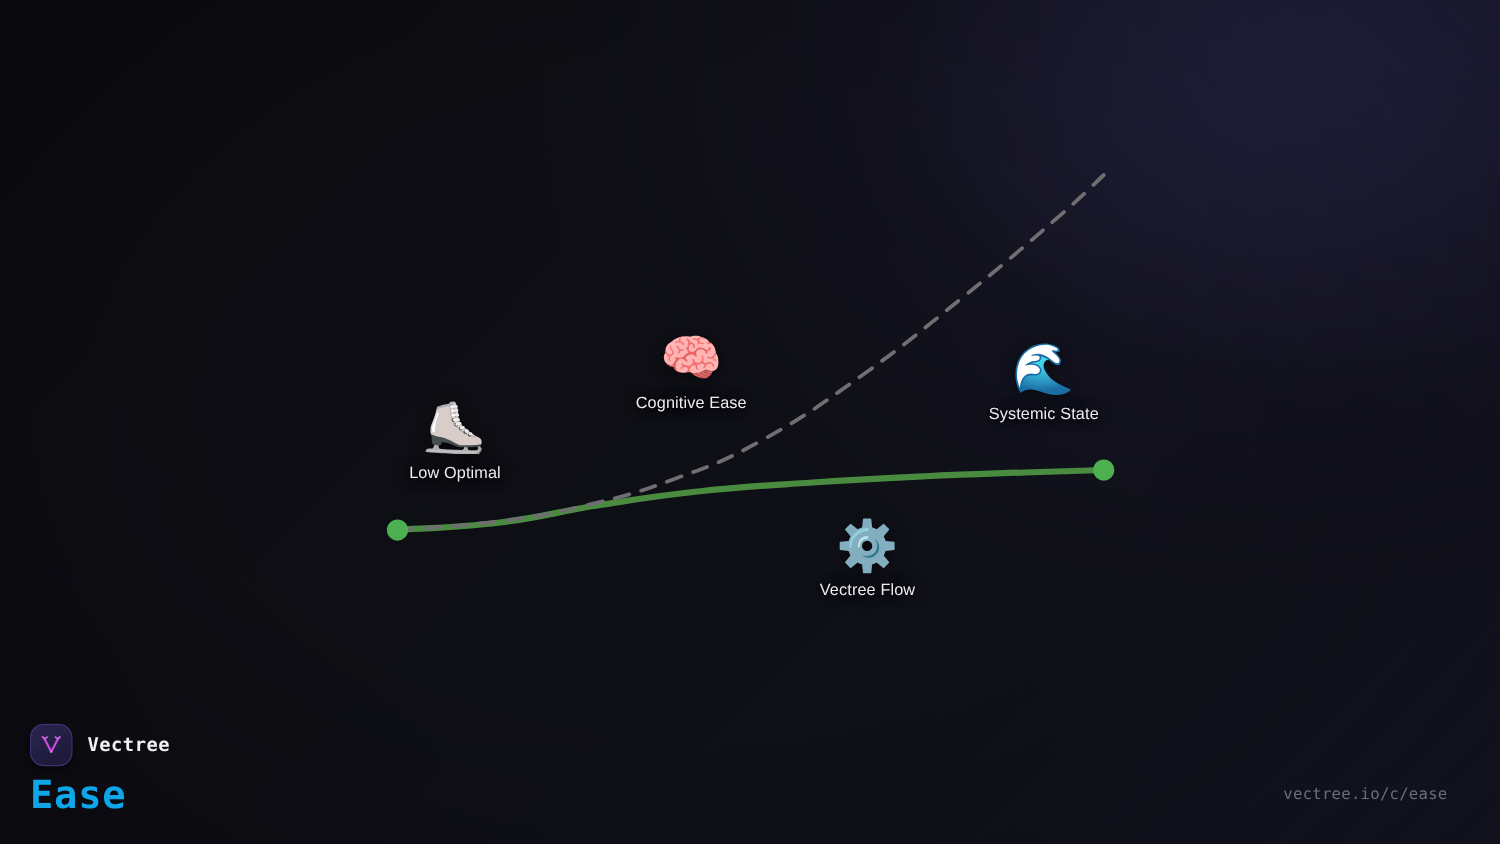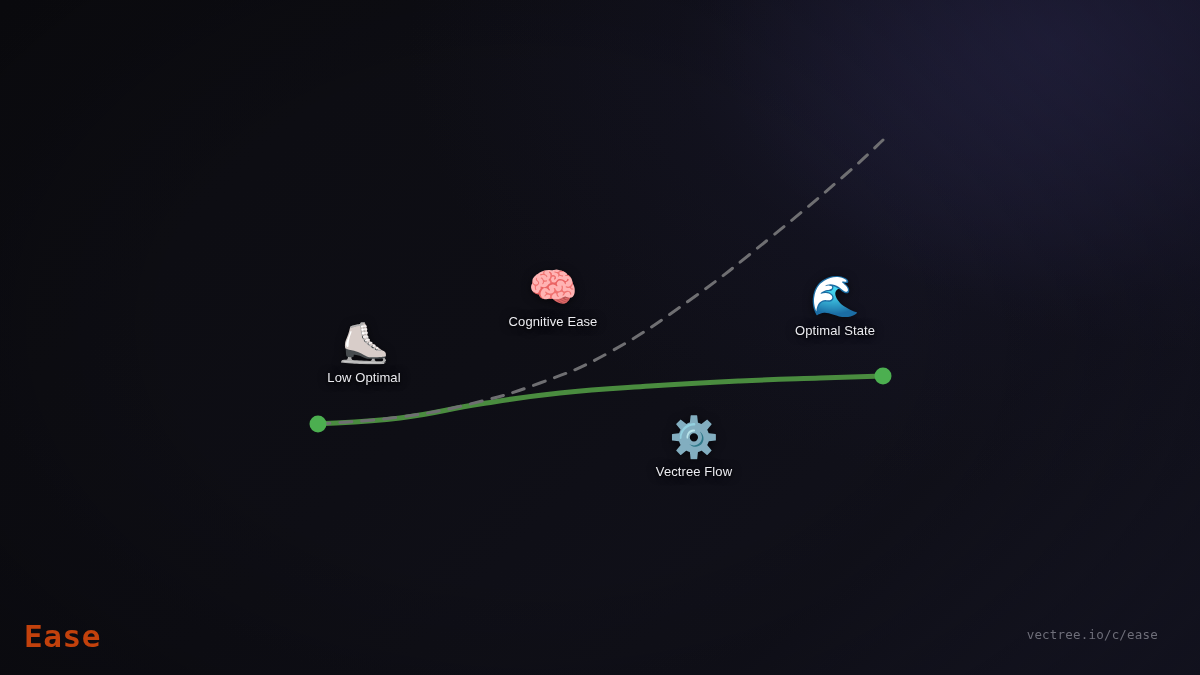--- a/index.html
+++ b/index.html
@@ -109,21 +109,21 @@
     font-size: 15px;
     font-weight: bold;
     color: #f2f2f6;
     letter-spacing: 0.4px;
   }
 
   #page-title {
     font-family: "DejaVu Sans Mono", monospace;
     font-size: 31px;
     font-weight: bold;
-    color: #c2410c;
+    color: #0ea5e9;
     letter-spacing: 0.6px;
     line-height: 1.15;
   }
 
   #footer-url {
     position: absolute;
     right: 42px;
     bottom: 33px;
     font-family: "DejaVu Sans Mono", monospace;
     font-size: 12.5px;
@@ -152,25 +152,36 @@
     <div class="node" style="left: 364px; top: 320px;">
       <div class="node-emoji">⛸️</div>
       <div class="node-label">Low Optimal</div>
     </div>
     <div class="node" style="left: 553px; top: 264px;">
       <div class="node-emoji">🧠</div>
       <div class="node-label">Cognitive Ease</div>
     </div>
     <div class="node" style="left: 835px; top: 273px;">
       <div class="node-emoji">🌊</div>
-      <div class="node-label">Optimal State</div>
+      <div class="node-label">Systemic State</div>
     </div>
     <div class="node" style="left: 694px; top: 414px;">
       <div class="node-emoji">⚙️</div>
       <div class="node-label">Vectree Flow</div>
     </div>
   </div>
 
 <div id="brand">
+  <div id="brand-row">
+    <div id="brand-logo">
+      <svg width="20" height="20" viewBox="0 0 24 24">
+        <path d="M5.6 6.2 L12 18.4 L18.4 6.2" fill="none" stroke="#c64bd8" stroke-width="2.1" stroke-linecap="round" stroke-linejoin="round"></path>
+        <path d="M5.6 6.2 L3.6 4.2 M5.6 6.2 L8.0 4.4" fill="none" stroke="#d06ae0" stroke-width="1.7" stroke-linecap="round"></path>
+        <path d="M18.4 6.2 L20.4 4.2 M18.4 6.2 L16.0 4.4" fill="none" stroke="#d06ae0" stroke-width="1.7" stroke-linecap="round"></path>
+        <circle cx="12" cy="18.4" r="1.0" fill="#e08ff0"></circle>
+      </svg>
+    </div>
+    <span id="brand-name">Vectree</span>
+  </div>
   <div id="page-title">Ease</div>
 </div>
 
 <div id="footer-url">vectree.io/c/ease</div>
 
 </body></html>

